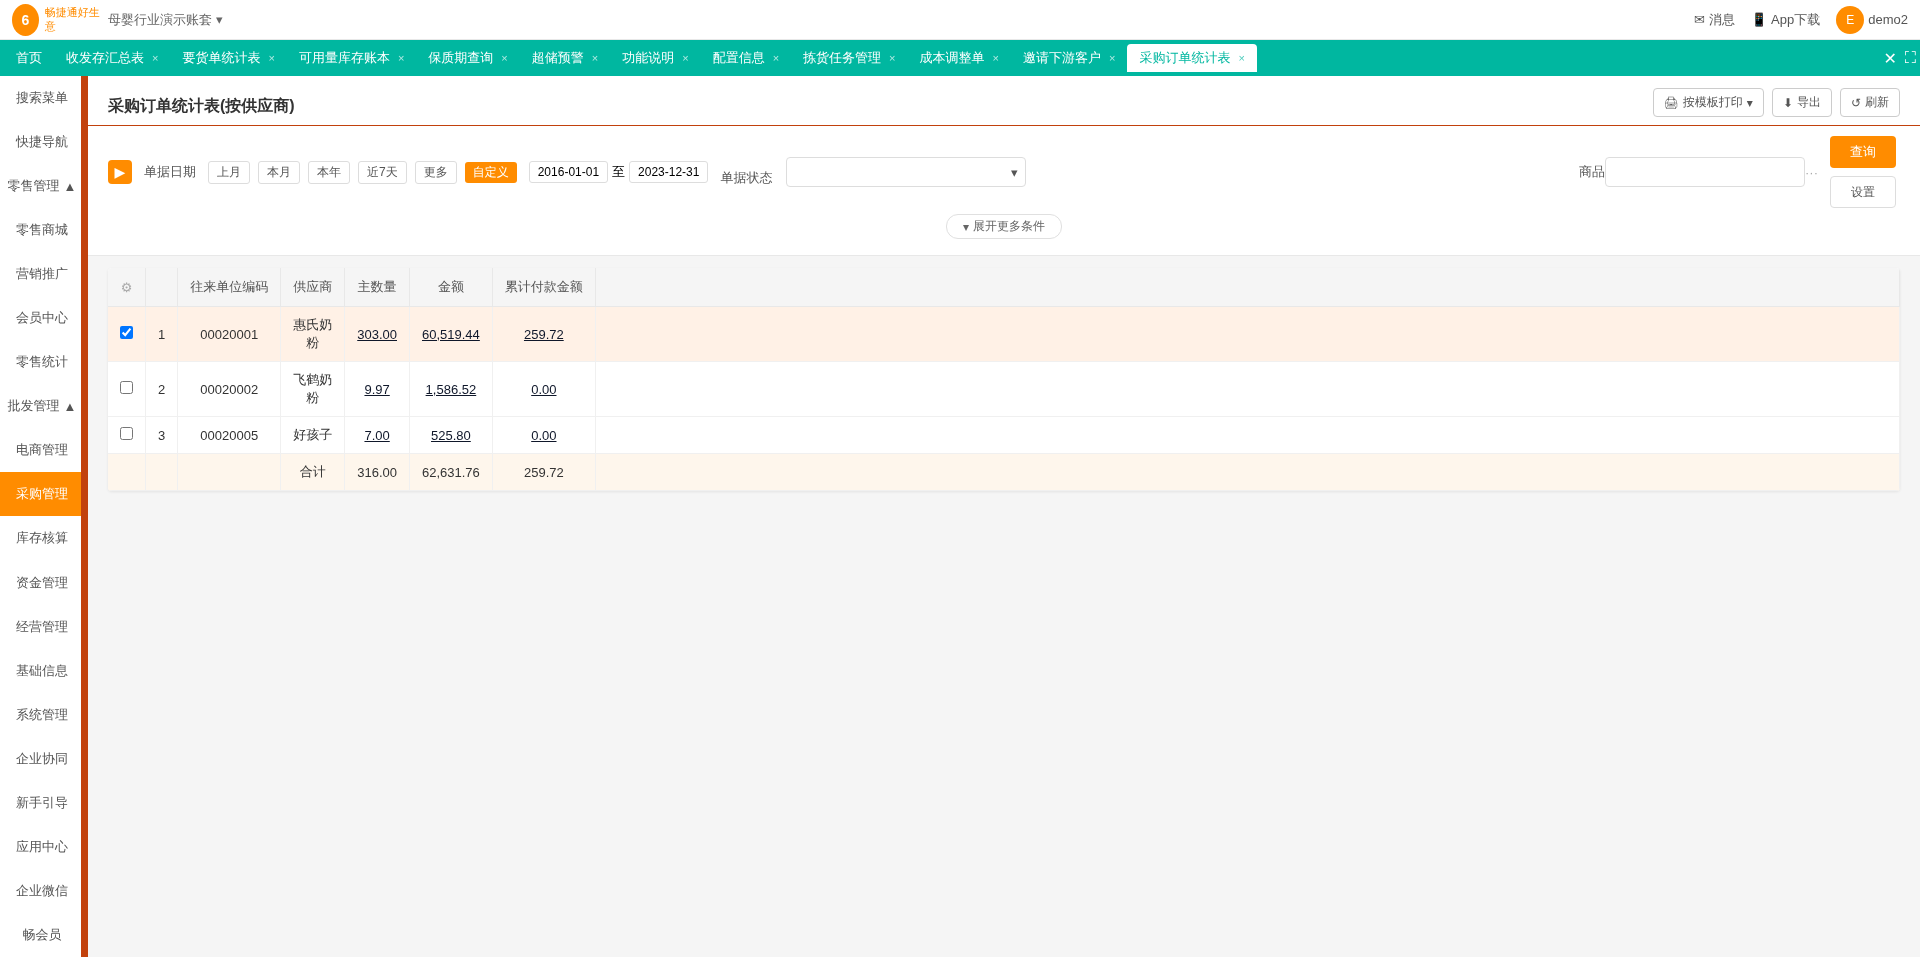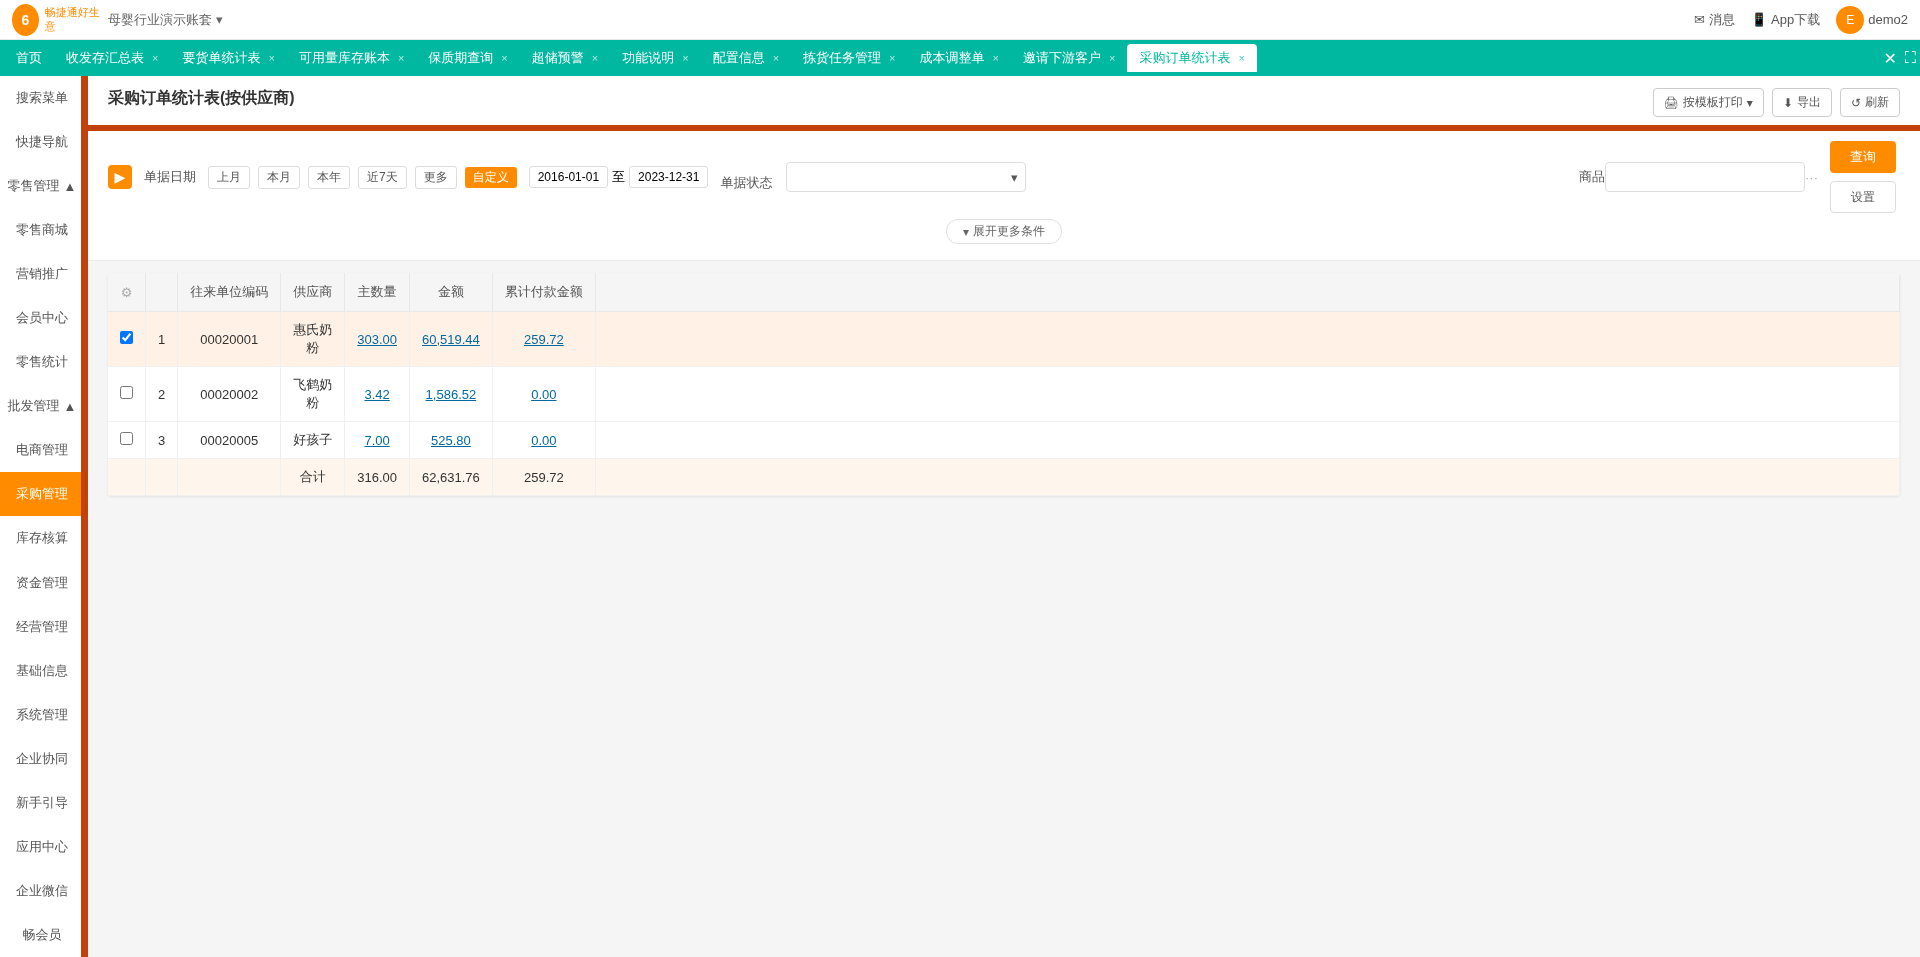--- a/index.html
+++ b/index.html
@@ -30,21 +30,21 @@
     
     .sidebar { width: 88px; background: #fff; border-right: 7px solid #c2410c; display: flex; flex-direction: column; overflow-y: auto; flex-shrink: 0; }
     .sidebar-item { height: 48px; display: flex; align-items: center; justify-content: center; cursor: pointer; font-size: 13px; color: #555; flex-direction: column; gap: 2px; border-left: 3px solid transparent; }
     .sidebar-item.active { background: #ff8c00; color: #fff; border-left-color: #ff8c00; }
     .sidebar-item.has-arrow { flex-direction: row; justify-content: center; gap: 4px; }
 
     
     .content-area { flex: 1; overflow: hidden; display: flex; flex-direction: column; background: #f5f5f5; }
 
     
-    .page-header { background: #fff; padding: 12px 20px 8px; border-bottom: 6px solid #c2410c; flex-shrink: 0; display: flex; align-items: flex-start; justify-content: space-between; }
+    .page-header { background: #fff; padding: 12px 20px 8px; border-bottom: 1px solid #c2410c; flex-shrink: 0; display: flex; align-items: flex-end; justify-content: space-between; }
     .page-title { font-size: 16px; font-weight: bold; color: #333; }
     .page-actions { display: flex; align-items: center; gap: 8px; }
     .btn-print { display: flex; align-items: center; gap: 4px; padding: 5px 10px; border: 1px solid #ccc; border-radius: 4px; background: #fff; cursor: pointer; font-size: 12px; color: #555; }
     .btn-export { display: flex; align-items: center; gap: 4px; padding: 5px 10px; border: 1px solid #ccc; border-radius: 4px; background: #fff; cursor: pointer; font-size: 12px; color: #555; }
     .btn-refresh { display: flex; align-items: center; gap: 4px; padding: 5px 10px; border: 1px solid #ccc; border-radius: 4px; background: #fff; cursor: pointer; font-size: 12px; color: #555; }
 
     
     .filter-area { background: #fff; padding: 10px 20px; border-bottom: 1px solid #e8e8e8; flex-shrink: 0; }
     .filter-row { display: flex; align-items: center; gap: 12px; flex-wrap: nowrap; }
     .filter-toggle-btn { width: 24px; height: 24px; background: #ff8c00; border-radius: 4px; display: flex; align-items: center; justify-content: center; cursor: pointer; color: #fff; font-size: 14px; flex-shrink: 0; }
@@ -64,21 +64,21 @@
     .btn-settings { background: #fff; color: #555; border: 1px solid #ddd; border-radius: 4px; padding: 6px 12px; font-size: 12px; cursor: pointer; height: 32px; margin-top: 4px; }
 
     
     .table-container { flex: 1; overflow: auto; padding: 12px 20px; }
     .data-table { width: 100%; border-collapse: collapse; background: #fff; border-radius: 4px; overflow: hidden; box-shadow: 0 1px 3px rgba(0,0,0,0.08); }
     .data-table thead tr { background: #f5f5f5; }
     .data-table th { padding: 10px 12px; text-align: center; font-size: 13px; color: #555; font-weight: normal; border-bottom: 1px solid #e8e8e8; border-right: 1px solid #e8e8e8; white-space: nowrap; }
     .data-table td { padding: 9px 12px; text-align: center; font-size: 13px; color: #333; border-bottom: 1px solid #f0f0f0; border-right: 1px solid #f0f0f0; }
     .data-table tbody tr.selected { background: #fff1e6; }
     .data-table tfoot td { background: #fef6ec; font-weight: normal; border-top: 1px solid #e8e8e8; }
-    .link-val { color: #0369a1; text-decoration: underline; cursor: pointer; }
+    .link-val { color: #0f172a; text-decoration: underline; cursor: pointer; }
     .col-num { width: 48px; }
     .col-code { width: 120px; }
     .col-supplier { width: 200px; text-align: left; }
     .col-qty { width: 100px; }
     .col-amount { width: 120px; }
     .col-paid { width: 150px; }
     .th-gear { width: 32px; }
     .gear-icon { cursor: pointer; color: #aaa; }
 
     
@@ -325,21 +325,21 @@
             <td><span class="link-val">303.00</span></td>
             <td><span class="link-val">60,519.44</span></td>
             <td><span class="link-val">259.72</span></td>
             <td></td>
           </tr>
           <tr>
             <td><input type="checkbox" style=""></td>
             <td>2</td>
             <td>00020002</td>
             <td class="col-supplier">飞鹤奶粉</td>
-            <td><span class="link-val">3.42</span></td>
+            <td><span class="link-val">9.97</span></td>
             <td><span class="link-val">1,586.52</span></td>
             <td><span class="link-val">0.00</span></td>
             <td></td>
           </tr>
           <tr>
             <td><input type="checkbox" style=""></td>
             <td>3</td>
             <td>00020005</td>
             <td class="col-supplier">好孩子</td>
             <td><span class="link-val">7.00</span></td>

